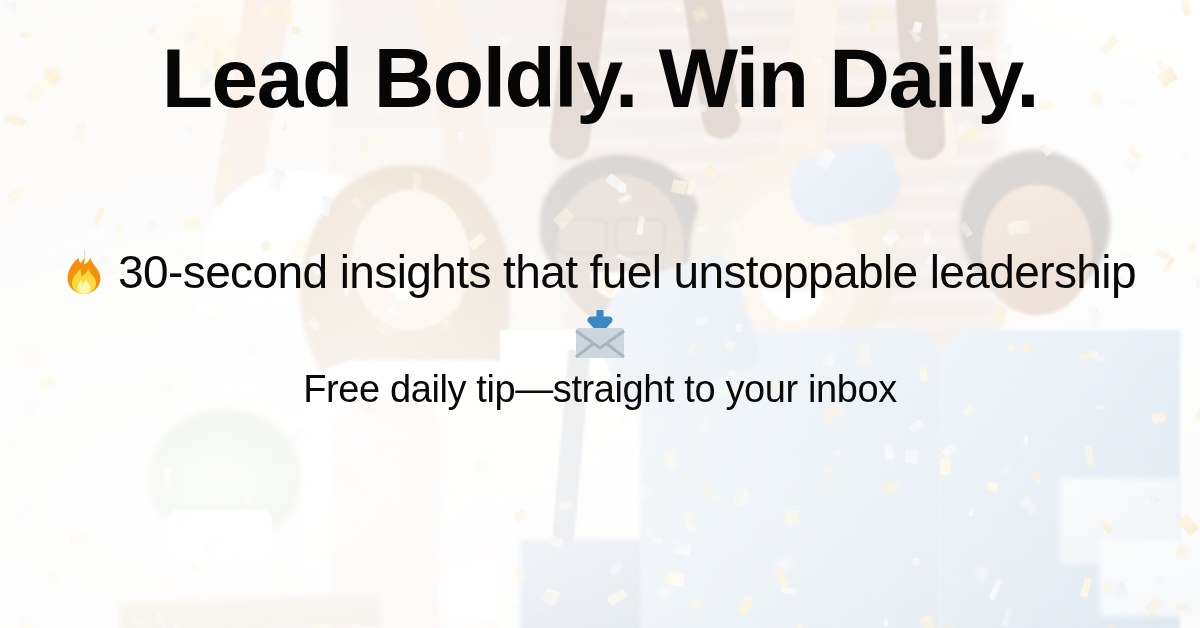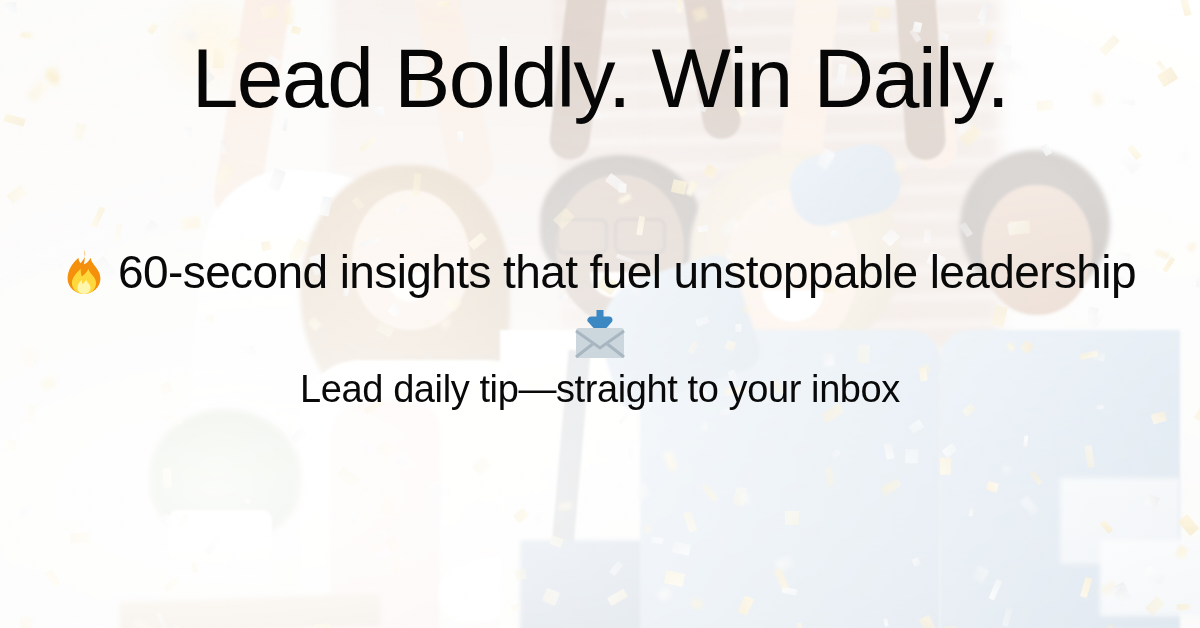--- a/index.html
+++ b/index.html
@@ -225,21 +225,21 @@
   }
 
   
   .content{
     position:absolute;inset:0;
     display:flex;flex-direction:column;align-items:center;
     text-align:center;color:#0b0b0b;
   }
   .headline{
     position:absolute;top:36px;left:0;right:0;
-    font-size:84px;line-height:1;font-weight:400;
+    font-size:84px;line-height:1;font-weight:700;
     letter-spacing:-1.5px;color:#060606;
     white-space:nowrap;
   }
   .line-hook{
     position:absolute;top:246px;left:0;right:0;
     font-size:46px;line-height:1.15;font-weight:400;letter-spacing:-.6px;color:#090909;
     white-space:nowrap;
     display:flex;align-items:center;justify-content:center;gap:14px;
   }
   .line-sub{
@@ -598,29 +598,29 @@
     <div class="headline">Lead Boldly. Win Daily.</div>
 
     <div class="line-hook">
       <span class="emoji emoji-fire">
         <svg viewBox="0 0 36 42" width="40" height="46" xmlns="http://www.w3.org/2000/svg">
           <path d="M18 1c3 6-1 9-3 12-2-2-2-5-2-5C7 13 3 20 3 27c0 8 7 14 15 14s15-6 15-14c0-9-8-12-9-19-2 4-4 5-6 6 1-5 1-9 0-13z" fill="#f4900c"></path>
           <path d="M18 41c6 0 11-4 11-10 0-6-6-8-7-13-2 4-4 6-6 7-1-3-1-5-1-7-4 4-8 8-8 13 0 6 5 10 11 10z" fill="#ffd93b"></path>
           <path d="M18 41c3.2 0 6-2.3 6-5.6 0-3.4-3.3-4.6-4.1-7.4-1.1 2.2-2.3 3.4-3.4 3.9-.5-1.6-.5-2.8-.5-3.9-2.2 2.2-4 4.4-4 7.4 0 3.3 2.8 5.6 6 5.6z" fill="#fff6ae"></path>
         </svg>
       </span>
-      <span>60-second insights that fuel unstoppable leadership</span>
+      <span>30-second insights that fuel unstoppable leadership</span>
     </div>
 
     <div class="emoji-mail">
       <svg viewBox="0 0 56 54" xmlns="http://www.w3.org/2000/svg">
         <path d="M28 2v16M28 22l-9-10h18z" stroke="#3b88c3" stroke-width="7" fill="#3b88c3" stroke-linejoin="round"></path>
         <rect x="4" y="20" width="48" height="30" rx="3" fill="#ccd6dd"></rect>
         <path d="M4 23l24 17 24-17" fill="none" stroke="#a8b6c2" stroke-width="3"></path>
         <path d="M4 49l18-14M52 49L34 35" fill="none" stroke="#a8b6c2" stroke-width="3"></path>
       </svg>
     </div>
 
-    <div class="line-sub">Lead daily tip—straight to your inbox</div>
+    <div class="line-sub">Free daily tip—straight to your inbox</div>
 
 
   </div>
 </div>
 
 </body></html>

